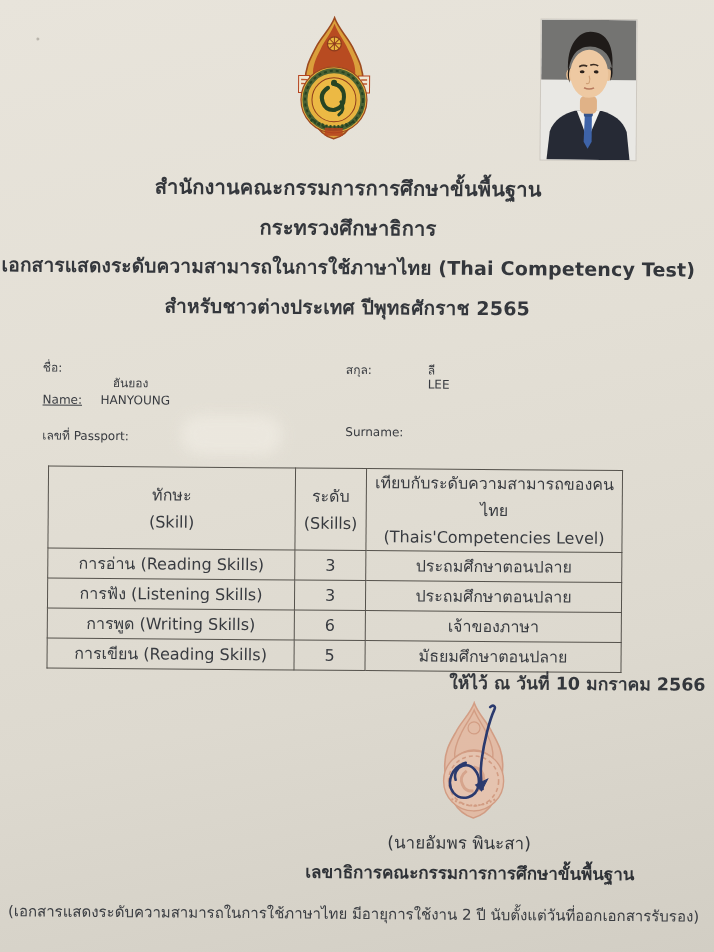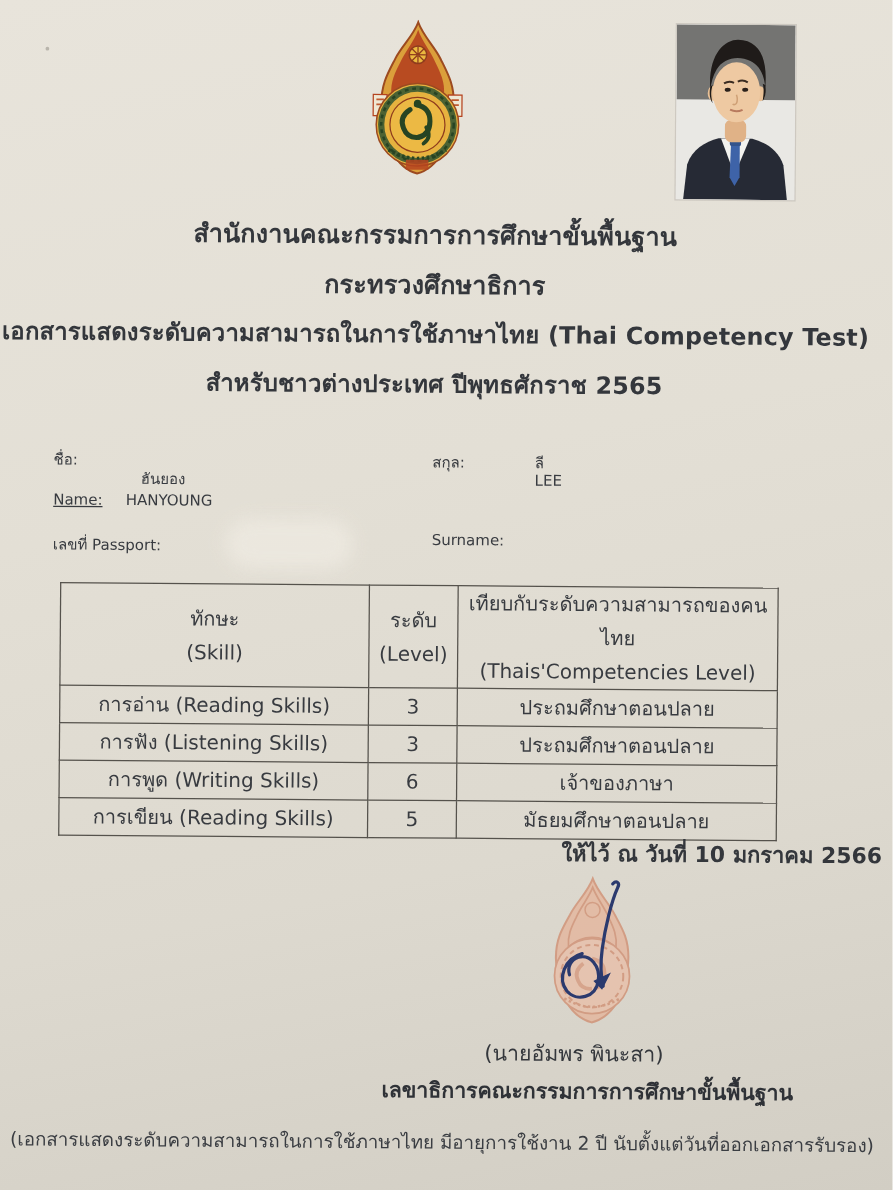--- a/index.html
+++ b/index.html
@@ -230,21 +230,21 @@
         <col class="col-thai">
     </colgroup>
     <thead>
       <tr>
         <th>
           <span class="th-line">ทักษะ</span>
           <span class="th-line">(Skill)</span>
         </th>
         <th>
           <span class="th-line">ระดับ</span>
-          <span class="th-line">(Level)</span>
+          <span class="th-line">(Skills)</span>
         </th>
         <th>
           <span class="th-line">เทียบกับระดับความสามารถของคนไทย</span>
           <span class="th-line">(Thais'Competencies Level)</span>
         </th>
       </tr>
     </thead>
     <tbody>
       <tr>
         <td>การอ่าน (Reading Skills)</td>

